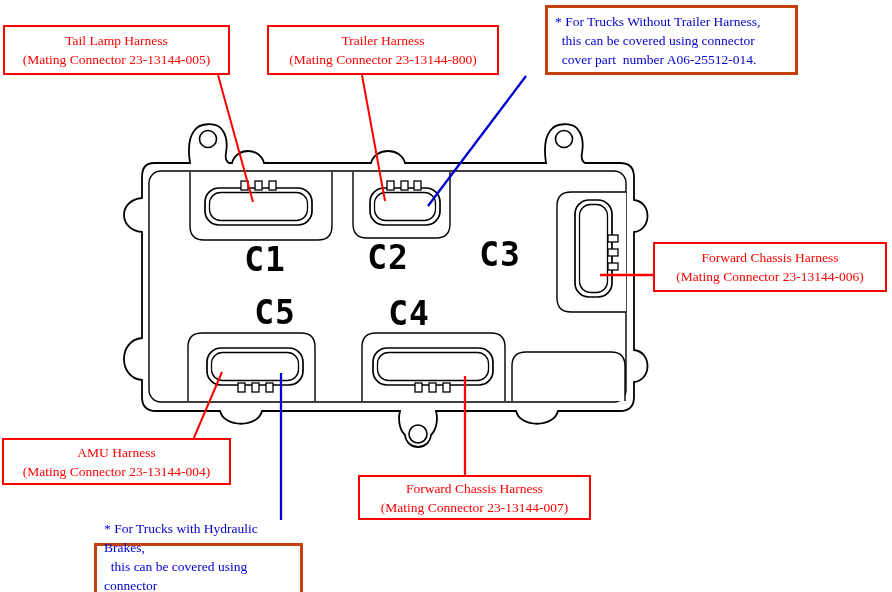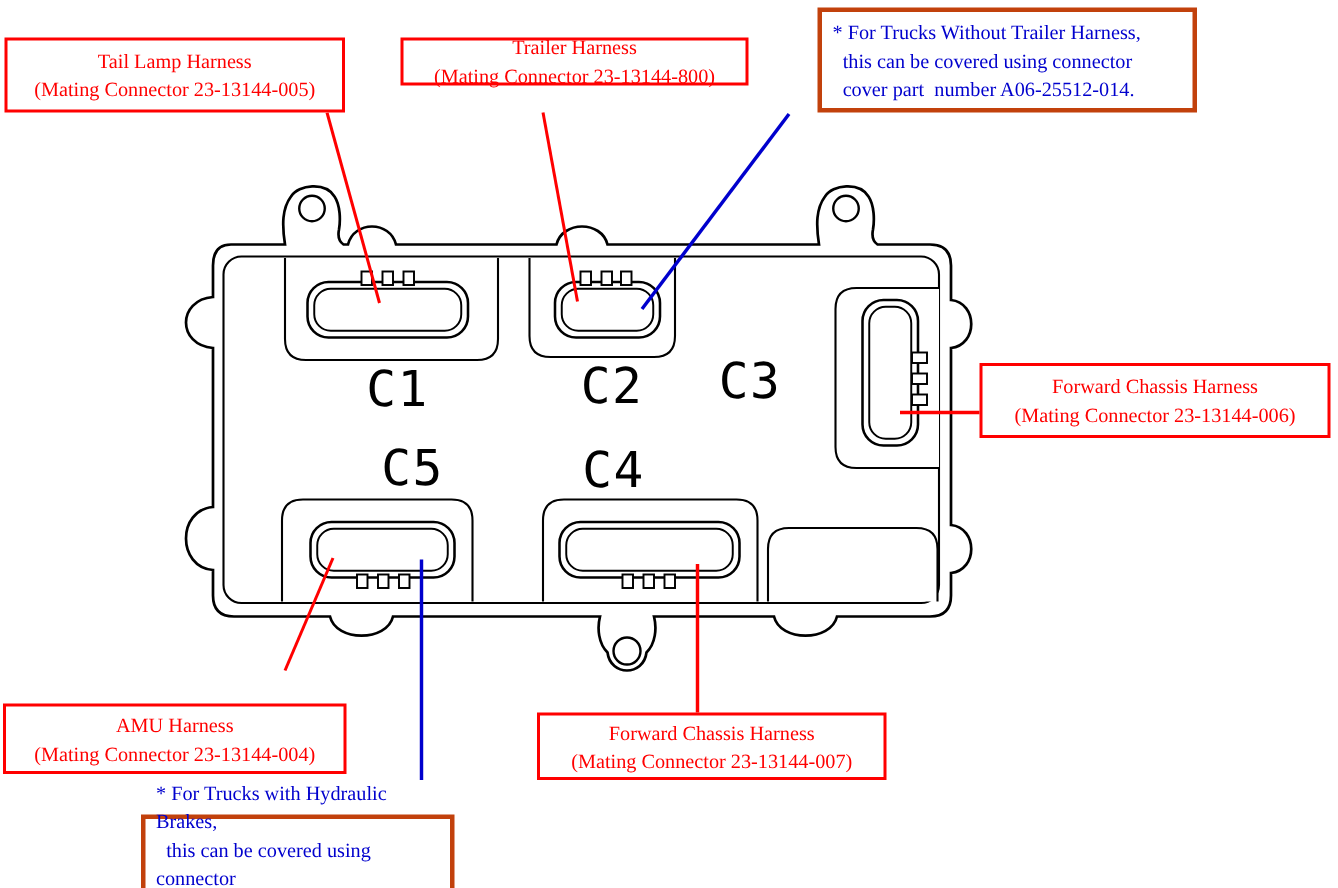--- a/index.html
+++ b/index.html
@@ -35,21 +35,21 @@
     text-align:left;
     justify-content:flex-start;
     padding-left:7px;
     padding-right:2px;
     margin-left:24px;
   }
   .clabel{
     position:absolute;
     transform:translate(-50%,-50%);
     font-family:"DejaVu Sans Mono", monospace;
-    font-weight:normal;
+    font-weight:bold;
     font-size:33px;
     letter-spacing:1px;
     color:#000000;
   }
 </style>
 </head>
 <body>
 
 <div id="stage">
 
@@ -125,39 +125,39 @@
       <line x1="362" y1="75" x2="385" y2="201" stroke="#ff0000" stroke-width="2"></line>
       <line x1="526" y1="76" x2="428" y2="206" stroke="#0000cd" stroke-width="2.3"></line>
       <line x1="600" y1="275" x2="654" y2="275" stroke="#ff0000" stroke-width="2.3"></line>
       <line x1="222" y1="372" x2="190" y2="447" stroke="#ff0000" stroke-width="2"></line>
       <line x1="281" y1="373" x2="281" y2="520" stroke="#0000cd" stroke-width="2.3"></line>
       <line x1="465" y1="376" x2="465" y2="476" stroke="#ff0000" stroke-width="2.3"></line>
     </g>
   </svg>
 
   <div class="clabel" style="left:265px;top:259px">C1</div>
-  <div class="clabel" style="left:408px;top:257px">C2</div>
+  <div class="clabel" style="left:388px;top:257px">C2</div>
   <div class="clabel" style="left:500px;top:254px">C3</div>
   <div class="clabel" style="left:409px;top:313px">C4</div>
   <div class="clabel" style="left:275px;top:312px">C5</div>
 
   <div class="callout red" style="left:3px;top:25px;width:227px;height:50px">Tail Lamp Harness
 (Mating Connector 23-13144-005)</div>
 
-  <div class="callout red" style="left:267px;top:25px;width:232px;height:32px">Trailer Harness
+  <div class="callout red" style="left:267px;top:25px;width:232px;height:50px">Trailer Harness
 (Mating Connector 23-13144-800)</div>
 
   <div class="callout blue" style="left:521px;top:5px;width:253px;height:70px">* For Trucks Without Trailer Harness,
   this can be covered using connector
   cover part  number A06-25512-014.</div>
 
   <div class="callout red" style="left:653px;top:242px;width:234px;height:50px">Forward Chassis Harness
 (Mating Connector 23-13144-006)</div>
 
-  <div class="callout red" style="left:2px;top:469px;width:229px;height:47px">AMU Harness
+  <div class="callout red" style="left:2px;top:438px;width:229px;height:47px">AMU Harness
 (Mating Connector 23-13144-004)</div>
 
   <div class="callout blue" style="left:70px;top:543px;width:209px;height:66px">* For Trucks with Hydraulic Brakes,
   this can be covered using connector
   cover part number A06-25512-013.</div>
 
   <div class="callout red" style="left:358px;top:475px;width:233px;height:45px">Forward Chassis Harness
 (Mating Connector 23-13144-007)</div>
 
 </div>

